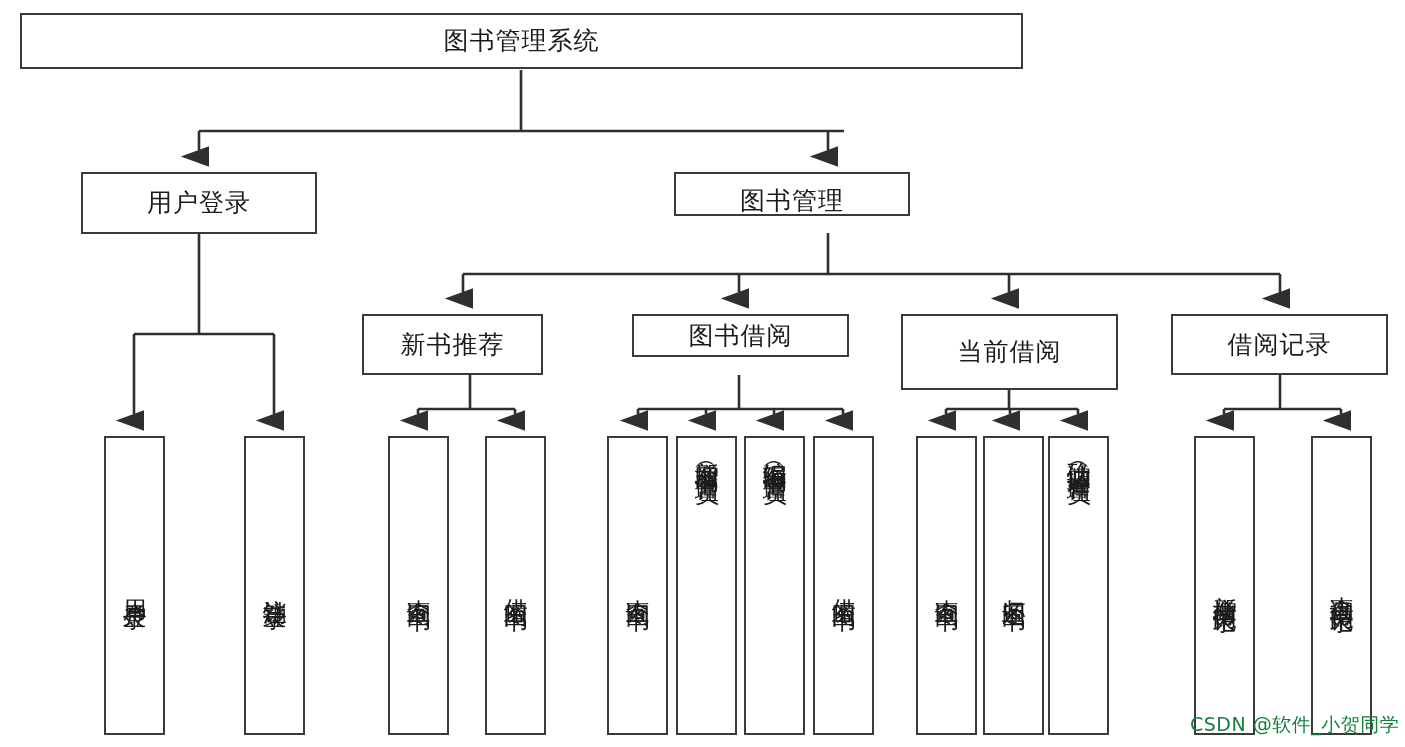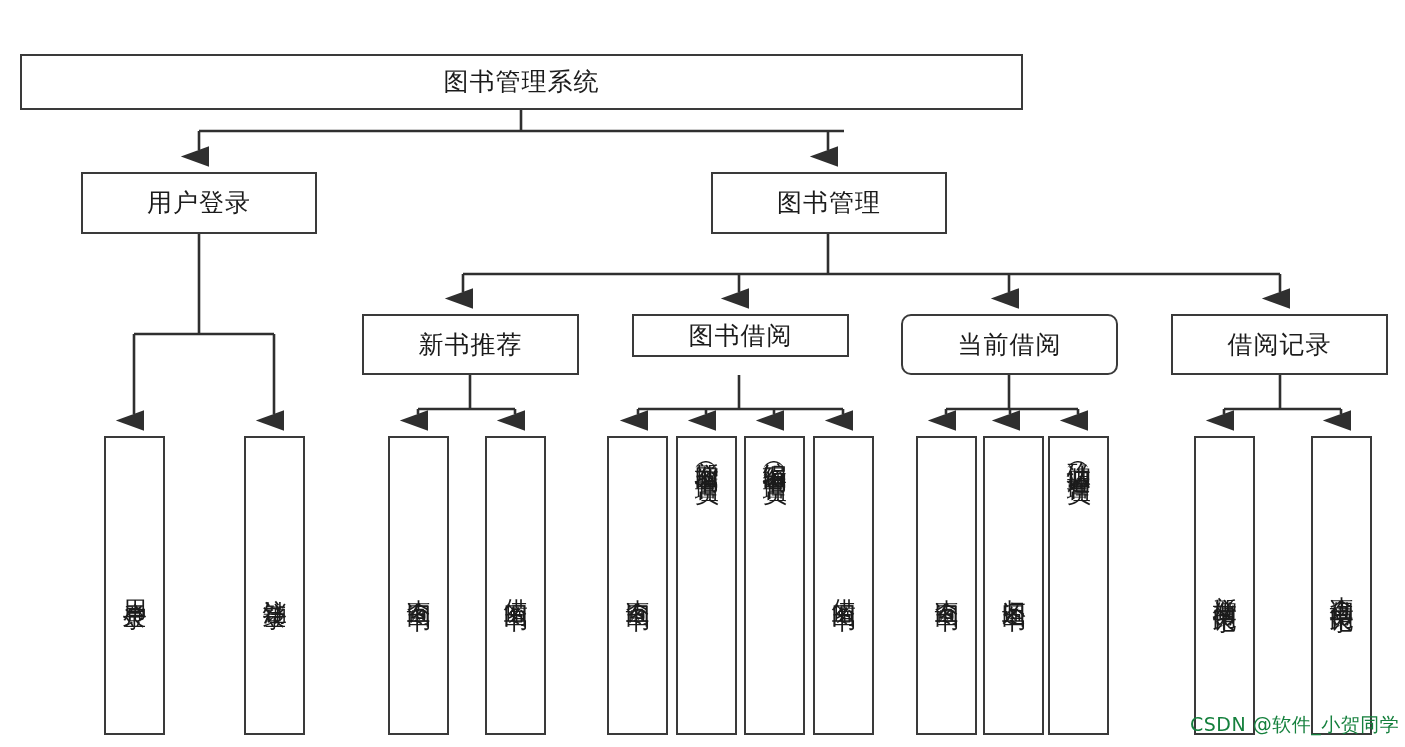--- a/index.html
+++ b/index.html
@@ -126,38 +126,38 @@
       <path d="M1010,409 L1010,414" marker-end="url(#arrow)"></path>
       <path d="M1078,409 L1078,414" marker-end="url(#arrow)"></path>
 
       <path d="M1280,375 L1280,409"></path>
       <path d="M1224,409 L1341,409"></path>
       <path d="M1224,409 L1224,414" marker-end="url(#arrow)"></path>
       <path d="M1341,409 L1341,414" marker-end="url(#arrow)"></path>
     </g>
   </svg>
 
-  <div class="node root horiz" style="left:20px; top:13px; width:1003px; height:56px;margin-top:41px;">
+  <div class="node root horiz" style="left:20px; top:13px; width:1003px; height:56px;">
     <span>图书管理系统</span>
   </div>
 
   <div class="node horiz" style="left:81px; top:172px; width:236px; height:62px;">
     <span>用户登录</span>
   </div>
-  <div class="node horiz" style="left:711px; top:172px; width:236px; height:62px;">
+  <div class="node horiz" style="left:674px; top:172px; width:236px; height:44px;align-items:flex-end;">
     <span>图书管理</span>
   </div>
 
-  <div class="node horiz" style="left:362px; top:314px; width:217px; height:61px;">
+  <div class="node horiz" style="left:362px; top:314px; width:181px; height:61px;">
     <span>新书推荐</span>
   </div>
   <div class="node horiz" style="left:632px; top:314px; width:217px; height:43px;">
     <span>图书借阅</span>
   </div>
-  <div class="node horiz" style="left:901px; top:314px; width:217px; height:61px;border-radius:10px;">
+  <div class="node horiz" style="left:901px; top:314px; width:217px; height:76px;">
     <span>当前借阅</span>
   </div>
   <div class="node horiz" style="left:1171px; top:314px; width:217px; height:61px;align-items:center;">
     <span>借阅记录</span>
   </div>
 
   <div class="node leaf" style="left:104px; top:436px; width:61px; height:299px;">
     <div class="leaf-inner">
         <span class="vtext">用户登录</span>
       </div>

